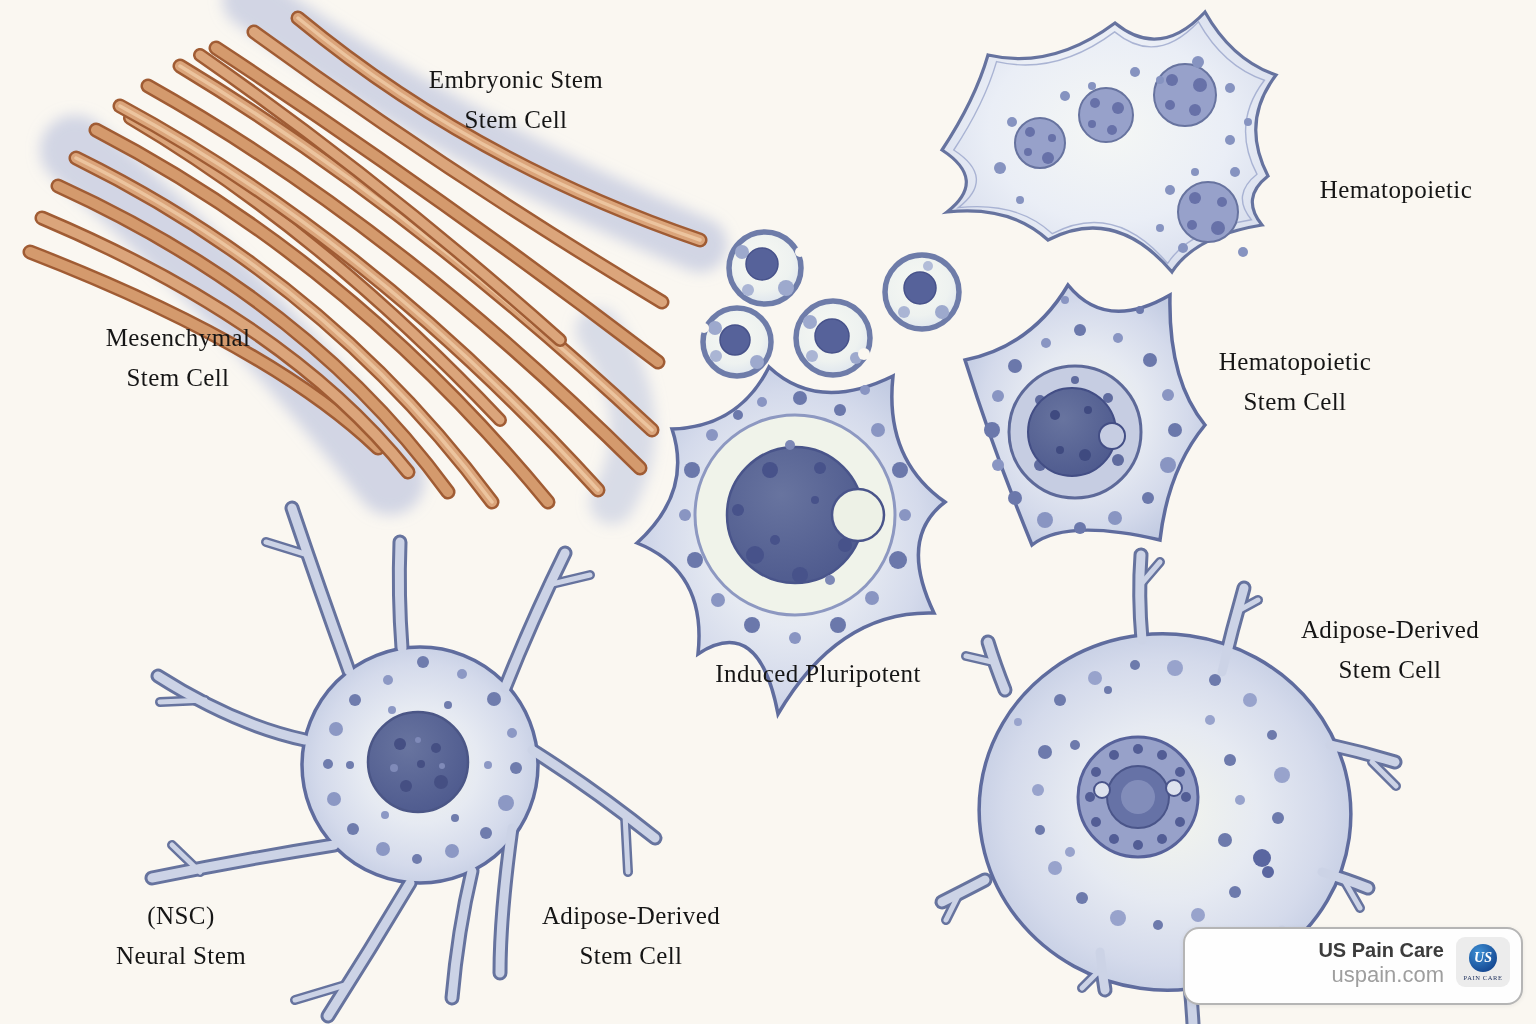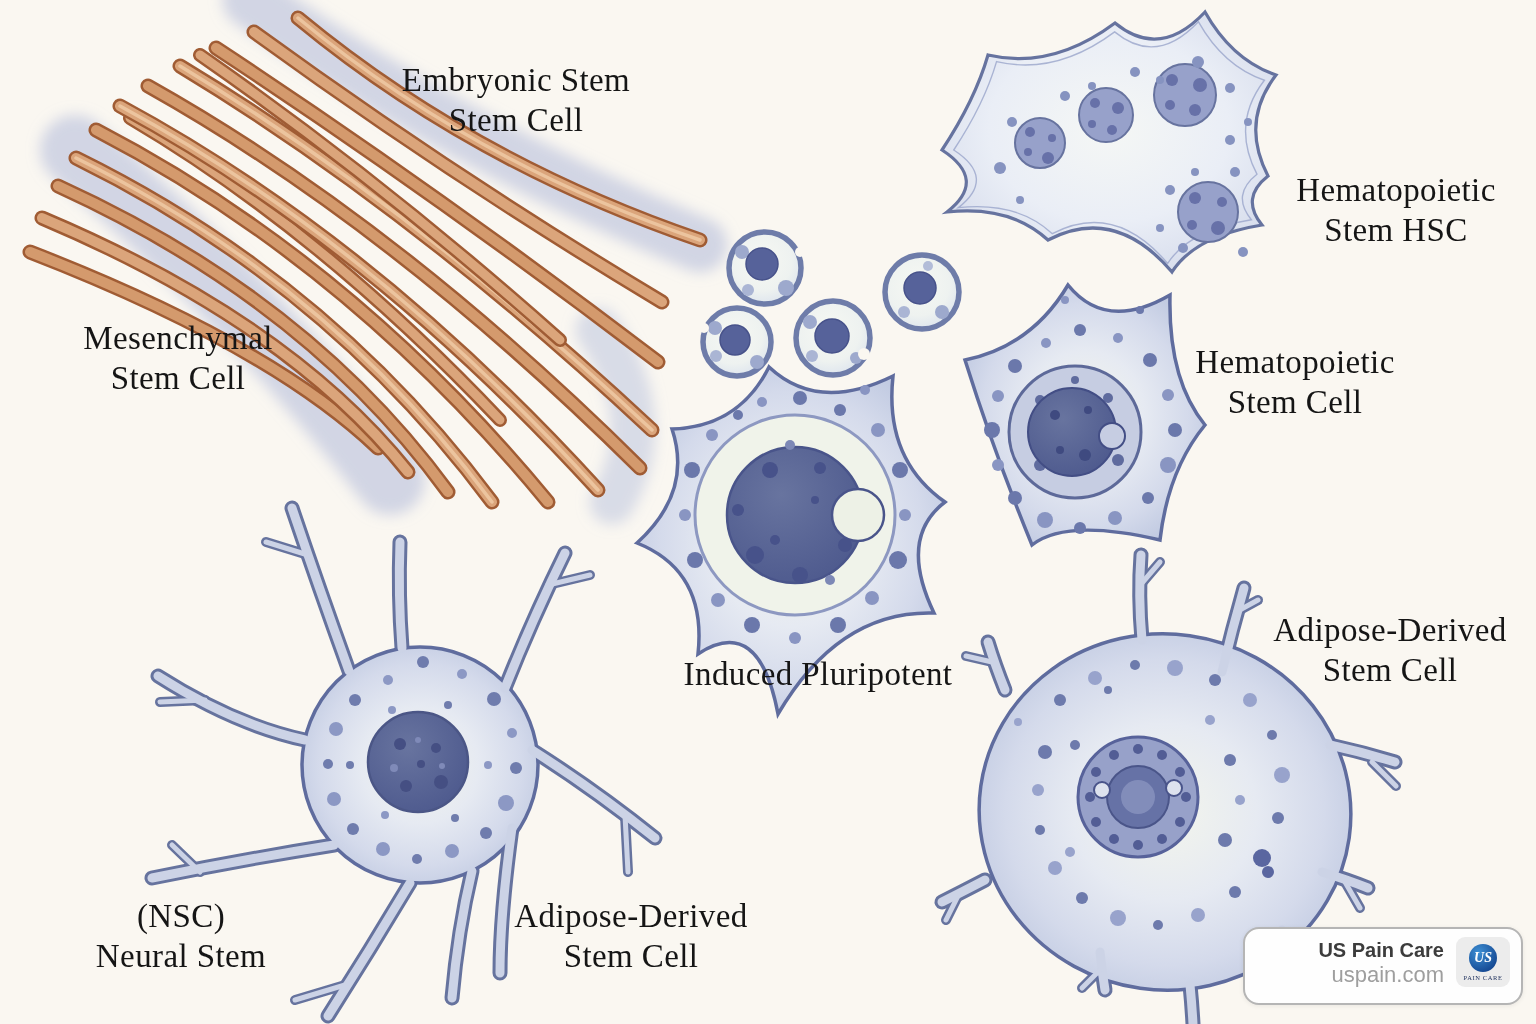--- a/index.html
+++ b/index.html
@@ -1,23 +1,23 @@
 <!DOCTYPE html>
 <html><head>
 <meta charset="utf-8">
 <style>
   html,body{margin:0;padding:0;}
   body{width:1536px;height:1024px;overflow:hidden;background:#faf7f1;font-family:"Liberation Sans",sans-serif;}
   .stage{position:relative;width:1536px;height:1024px;background:#faf7f1;}
   .stage svg{position:absolute;left:0;top:0;}
   .lbl{position:absolute;transform:translateX(-50%);text-align:center;
-       font-family:"Liberation Serif",serif;font-weight:400;font-size:33px;line-height:40px;
+       font-family:"Liberation Serif",serif;font-weight:400;font-size:25px;line-height:40px;
        color:#151515;letter-spacing:.4px;white-space:nowrap;}
   
-  .badge{position:absolute;right:13px;bottom:19px;width:280px;height:78px;background:#fefefe;
+  .badge{position:absolute;right:13px;bottom:19px;width:340px;height:78px;background:#fefefe;
          border:2px solid #b5b5b5;border-radius:16px;box-sizing:border-box;
          display:flex;align-items:center;justify-content:flex-end;gap:12px;padding:0 11px 8px 16px;
          box-shadow:0 1px 5px rgba(0,0,0,.07);}
   .badge-text{text-align:right;}
   .badge-title{font-size:20px;font-weight:bold;color:#3c3c3c;line-height:25px;}
   .badge-url{font-size:22px;color:#9e9e9e;line-height:24px;}
   .badge-logo{width:54px;height:50px;border-radius:9px;background:#ececec;
               display:flex;flex-direction:column;align-items:center;justify-content:center;padding-top:1px;box-sizing:border-box;}
   .logo-circle{width:28px;height:28px;border-radius:50%;
                background:radial-gradient(circle at 35% 30%, #3d8fd4, #164a94 75%);
@@ -420,21 +420,20 @@
     <circle cx="1174" cy="788" r="8" fill="#dde2ee" stroke="#49548a" stroke-width="2"></circle>
   </g>
 </svg>
 
 <div class="lbl" style="left:516px;top:60px;">
   <div>Embryonic Stem</div>
   <div>Stem Cell</div>
 </div>
 <div class="lbl" style="left:1396px;top:170px;">
   <div>Hematopoietic</div>
-  <div>Stem HSC</div>
 </div>
 <div class="lbl" style="left:178px;top:318px;">
   <div>Mesenchymal</div>
   <div>Stem Cell</div>
 </div>
 <div class="lbl" style="left:1295px;top:342px;">
   <div>Hematopoietic</div>
   <div>Stem Cell</div>
 </div>
 <div class="lbl" style="left:1390px;top:610px;">

